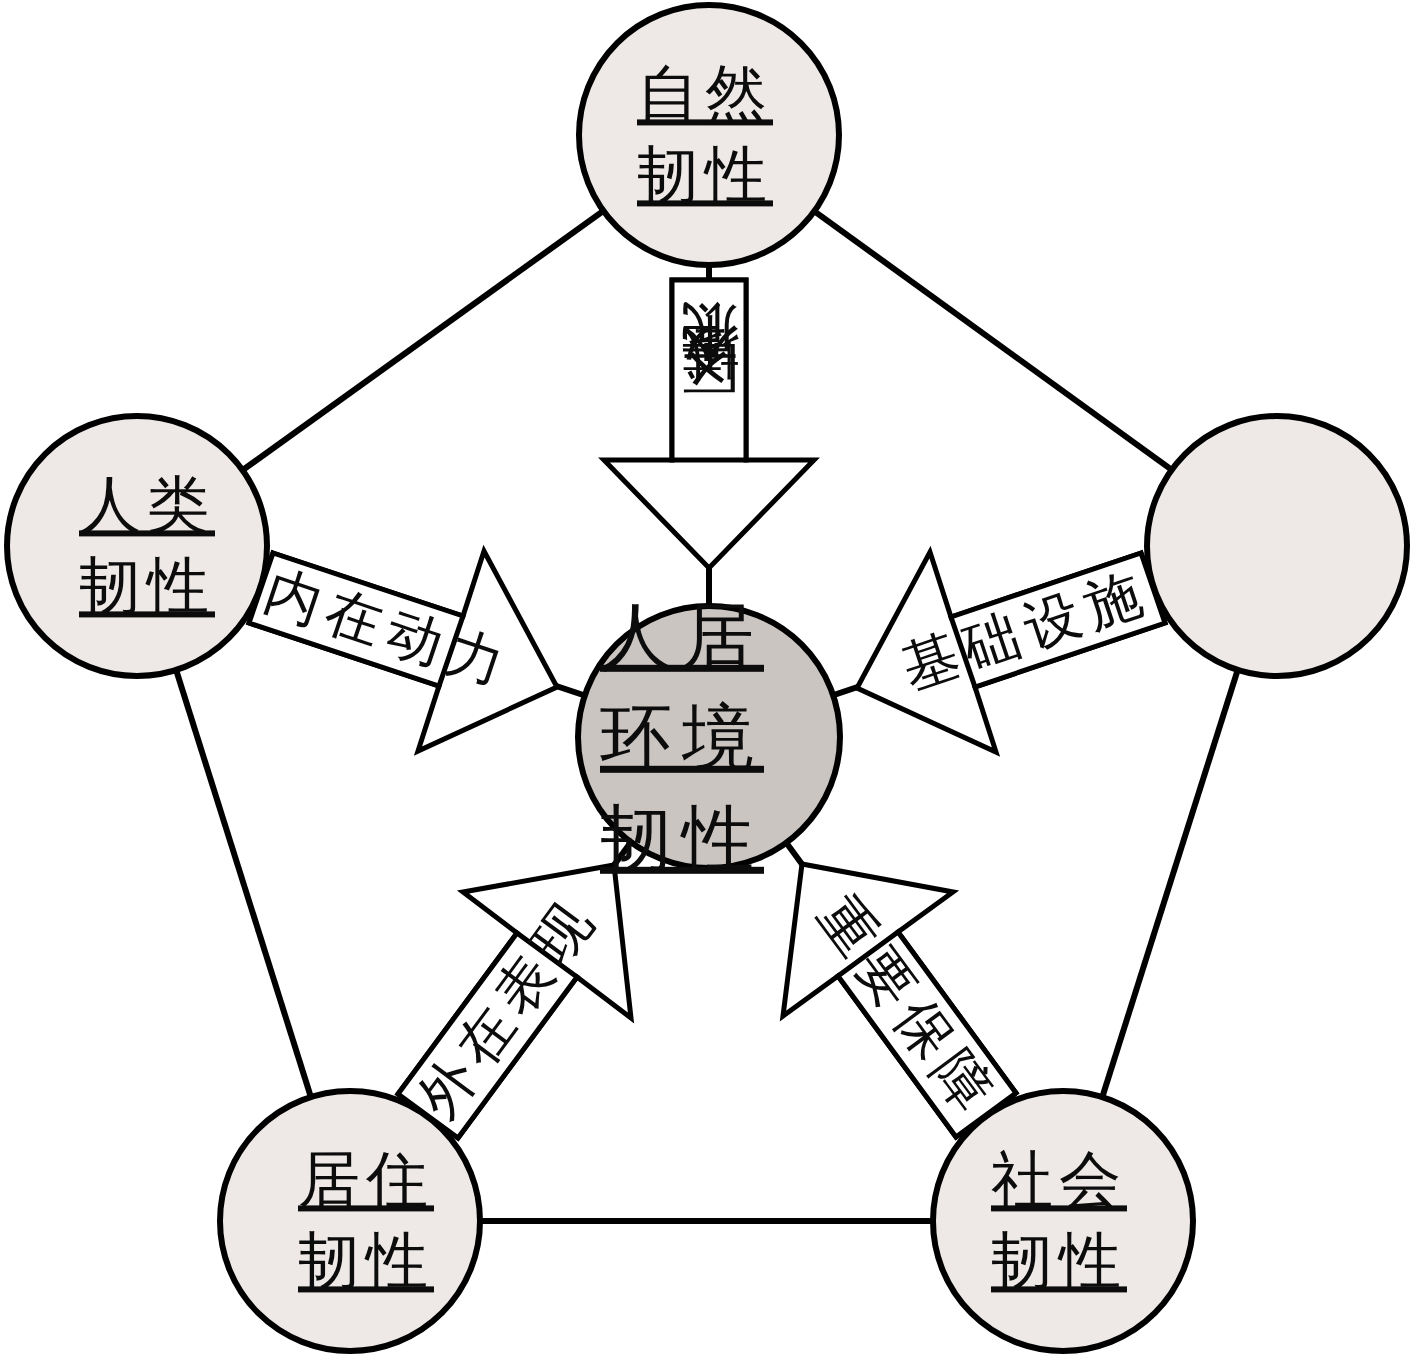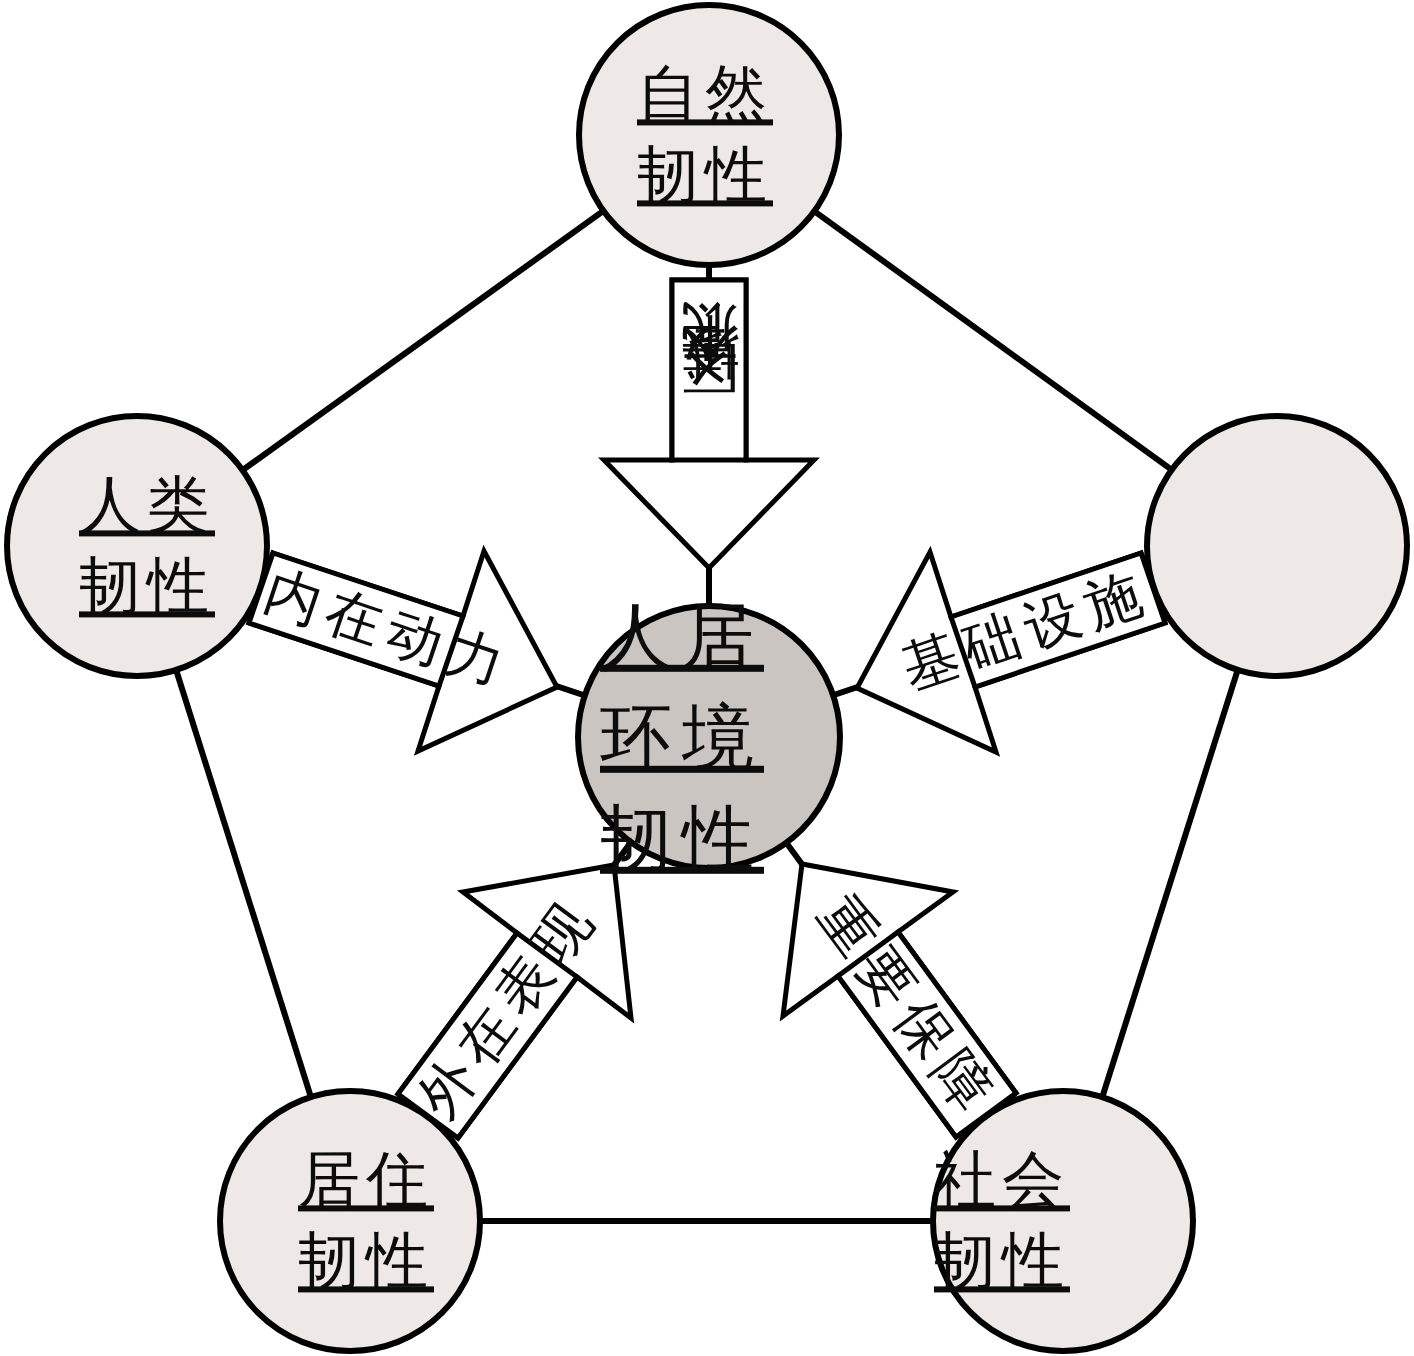--- a/index.html
+++ b/index.html
@@ -104,21 +104,21 @@
       <polygon points="398,1094 517,933 577,977 458,1138"></polygon>
 
       <polygon points="1016,1093 898,932 953,892 802,864 783,1016 838,976 956,1137"></polygon>
       <polygon points="1016,1093 898,932 838,976 956,1137"></polygon>
     </g>
   </svg>
 
   <div class="node-label" style="left:709px; top:135px;">自然韧性</div>
   <div class="node-label" style="left:151px; top:546px;">人类韧性</div>
   <div class="node-label" style="left:350px; top:1221px;margin-left:20px;">居住韧性</div>
-  <div class="node-label" style="left:1006px; top:1221px;">社会韧性</div>
+  <div class="node-label" style="left:1063px; top:1221px;">社会韧性</div>
   <div class="node-label center" style="left:709px; top:737px;">人居环境韧性</div>
 
   <div class="arrow-label vertical-flipped" style="left:709px; top:418px;">区域本底</div>
   <div class="arrow-label diag-ne" style="left:388px; top:630px;">内在动力</div>
   <div class="arrow-label diag-nw" style="left:1026px; top:631px;">基础设施</div>
   <div class="arrow-label diag-up-right" style="left:508px; top:1008px;">外在表现</div>
   <div class="arrow-label diag-up-left" style="left:907px; top:1007px;">重要保障</div>
 
 </div>
 

